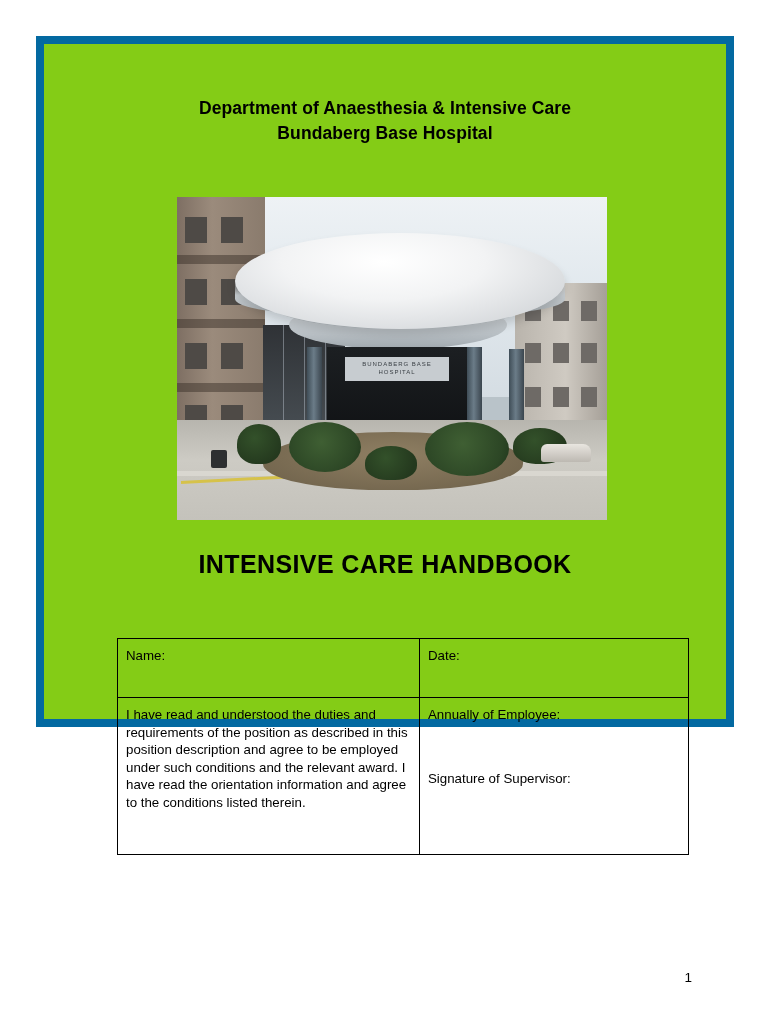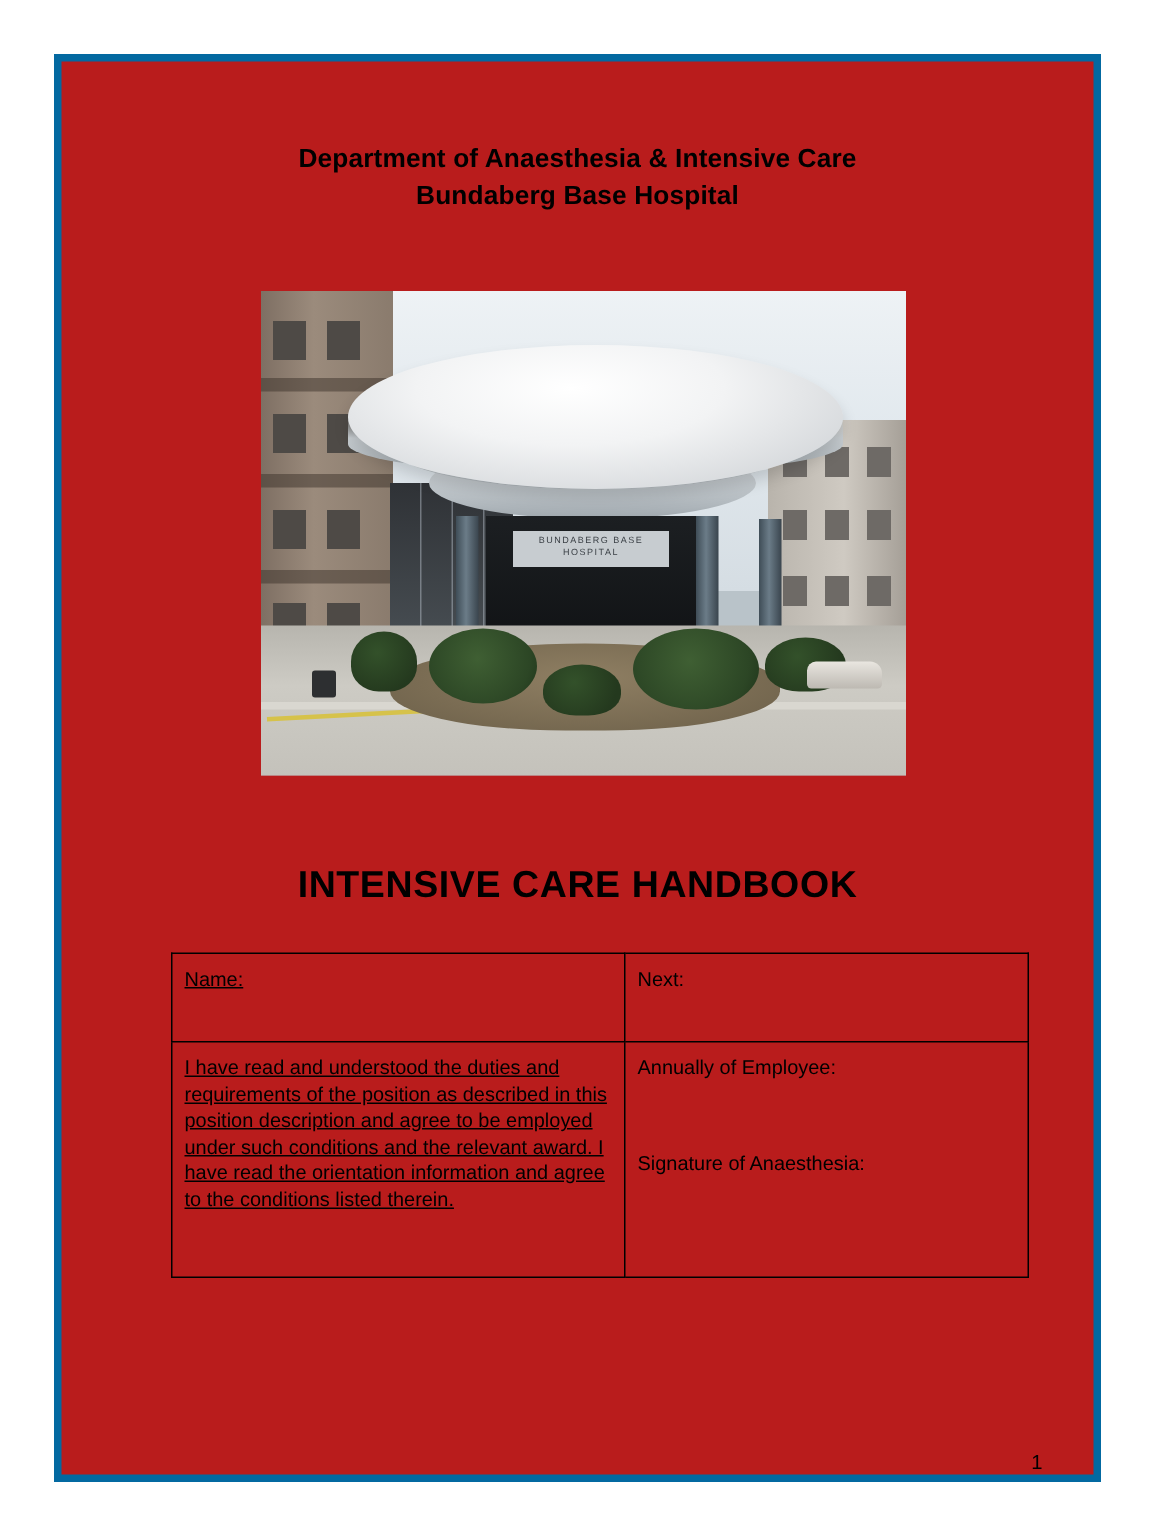--- a/index.html
+++ b/index.html
@@ -13,24 +13,24 @@
     font-family: "Liberation Sans", sans-serif;
     color: #000000;
     overflow: hidden;
   }
 
   .page {
     position: absolute;
     left: 36px;
     top: 36px;
     width: 698px;
-    height: 952px;
-    border: 5px solid #0369a1;
+    height: 691px;
+    border: 8px solid #0369a1;
     box-sizing: border-box;
-    background: #b91c1c;
+    background: #84cc16;
   }
 
   .page-inner {
     position: absolute;
     left: 0;
     top: 0;
     right: 0;
     bottom: 0;
   }
 
@@ -206,21 +206,21 @@
     position: absolute;
     left: 34px; bottom: 52px;
     width: 16px; height: 18px;
     background: #2d2f31;
     border-radius: 2px;
   }
 
   
   .doc-title {
     position: absolute;
-    top: 535px;
+    top: 506px;
     left: 0;
     width: 100%;
     text-align: center;
     font-size: 25px;
     font-weight: bold;
     letter-spacing: 0.4px;
   }
 
   
   .signoff-table {
@@ -233,21 +233,21 @@
   }
   .signoff-table td {
     border: 1px solid #000000;
     vertical-align: top;
     padding: 8px 8px 8px 8px;
     font-size: 13.3px;
     line-height: 17.5px;
   }
   .cell-name { height: 42px; }
   .cell-body { height: 140px; }
-  .col-left { width: 285px; text-decoration: underline; }
+  .col-left { width: 285px; }
   .sig-gap { height: 46px; }
 
   
   .review-note {
     position: absolute;
     left: 74px;
     top: 858px;
     font-size: 12.2px;
     font-weight: bold;
     letter-spacing: 0.1px;
@@ -333,28 +333,28 @@
         <div class="bin"></div>
       </div>
     </div>
 
     <div class="doc-title">INTENSIVE CARE HANDBOOK</div>
 
     <table class="signoff-table">
       <tbody>
           <tr>
         <td class="col-left cell-name">Name:</td>
-        <td class="cell-name">Next:</td>
+        <td class="cell-name">Date:</td>
       </tr>
       <tr>
         <td class="col-left cell-body">I have read and understood the duties and requirements of the position as described in this position description and agree to be employed under such conditions and the relevant award. I have read the orientation information and agree to the conditions listed therein.</td>
         <td class="cell-body">
           <div>Annually of Employee:</div>
           <div class="sig-gap"></div>
-          <div>Signature of Anaesthesia:</div>
+          <div>Signature of Supervisor:</div>
         </td>
       </tr>
     </tbody>
       </table>
 
     <div class="page-number">1</div>
 
   </div>
 </div>
 

